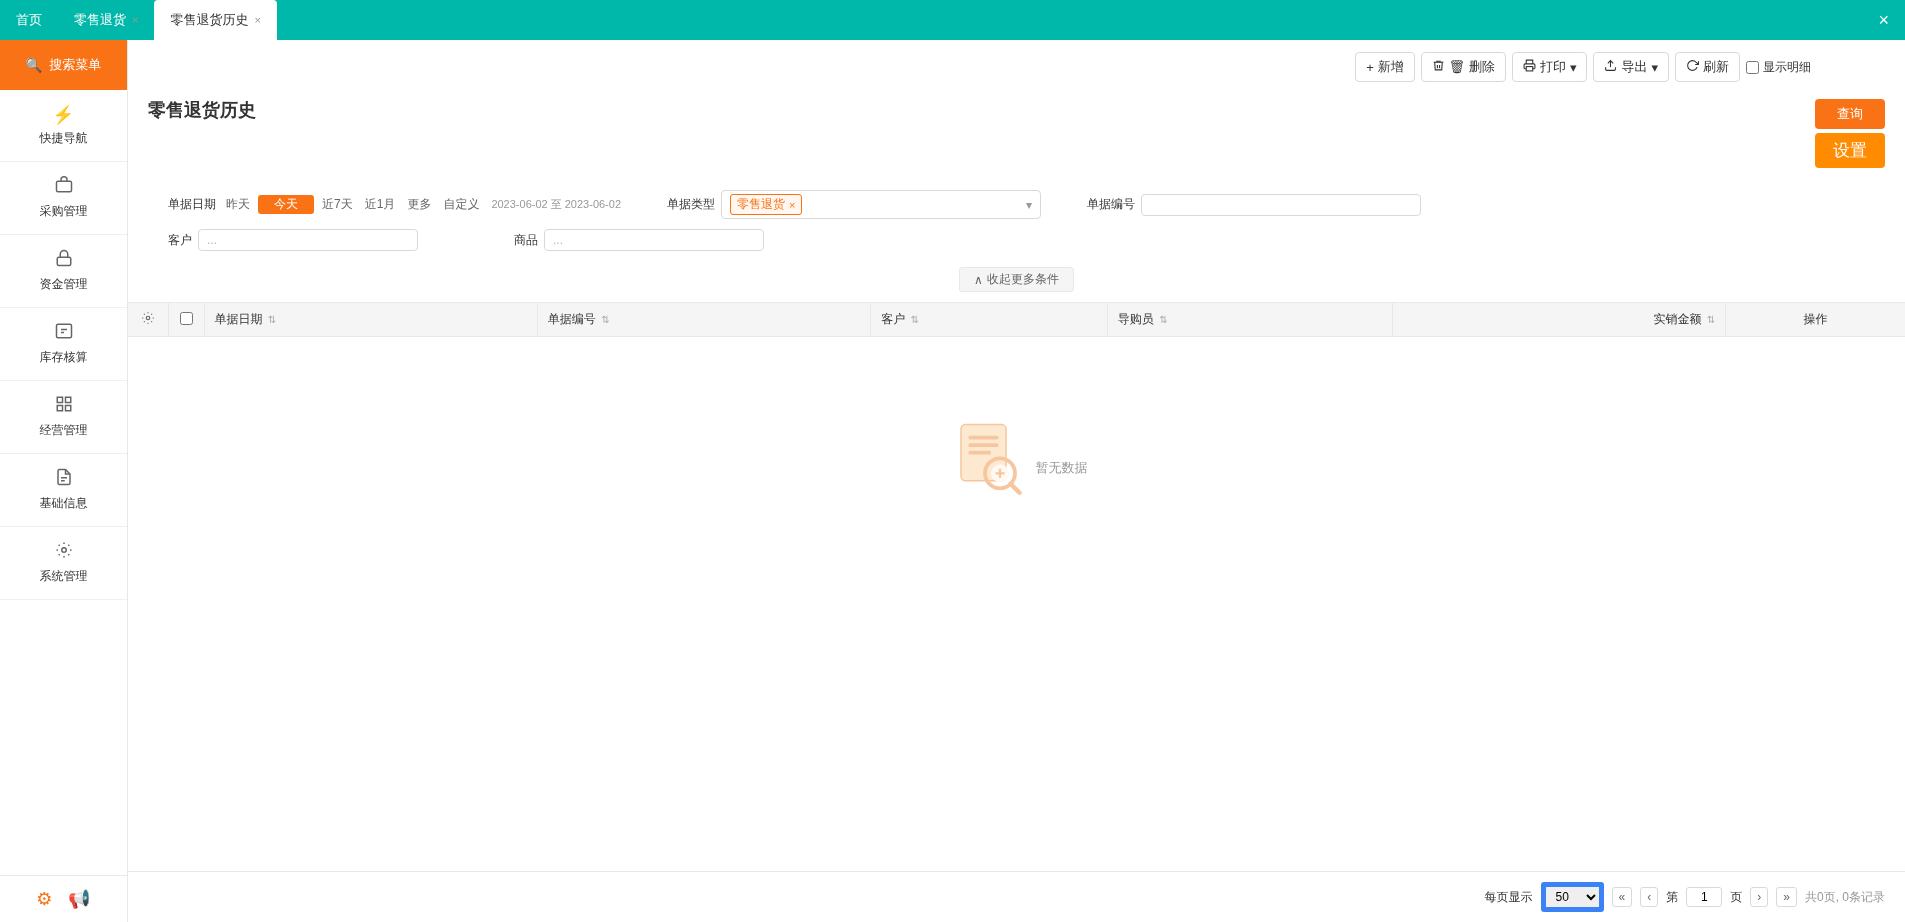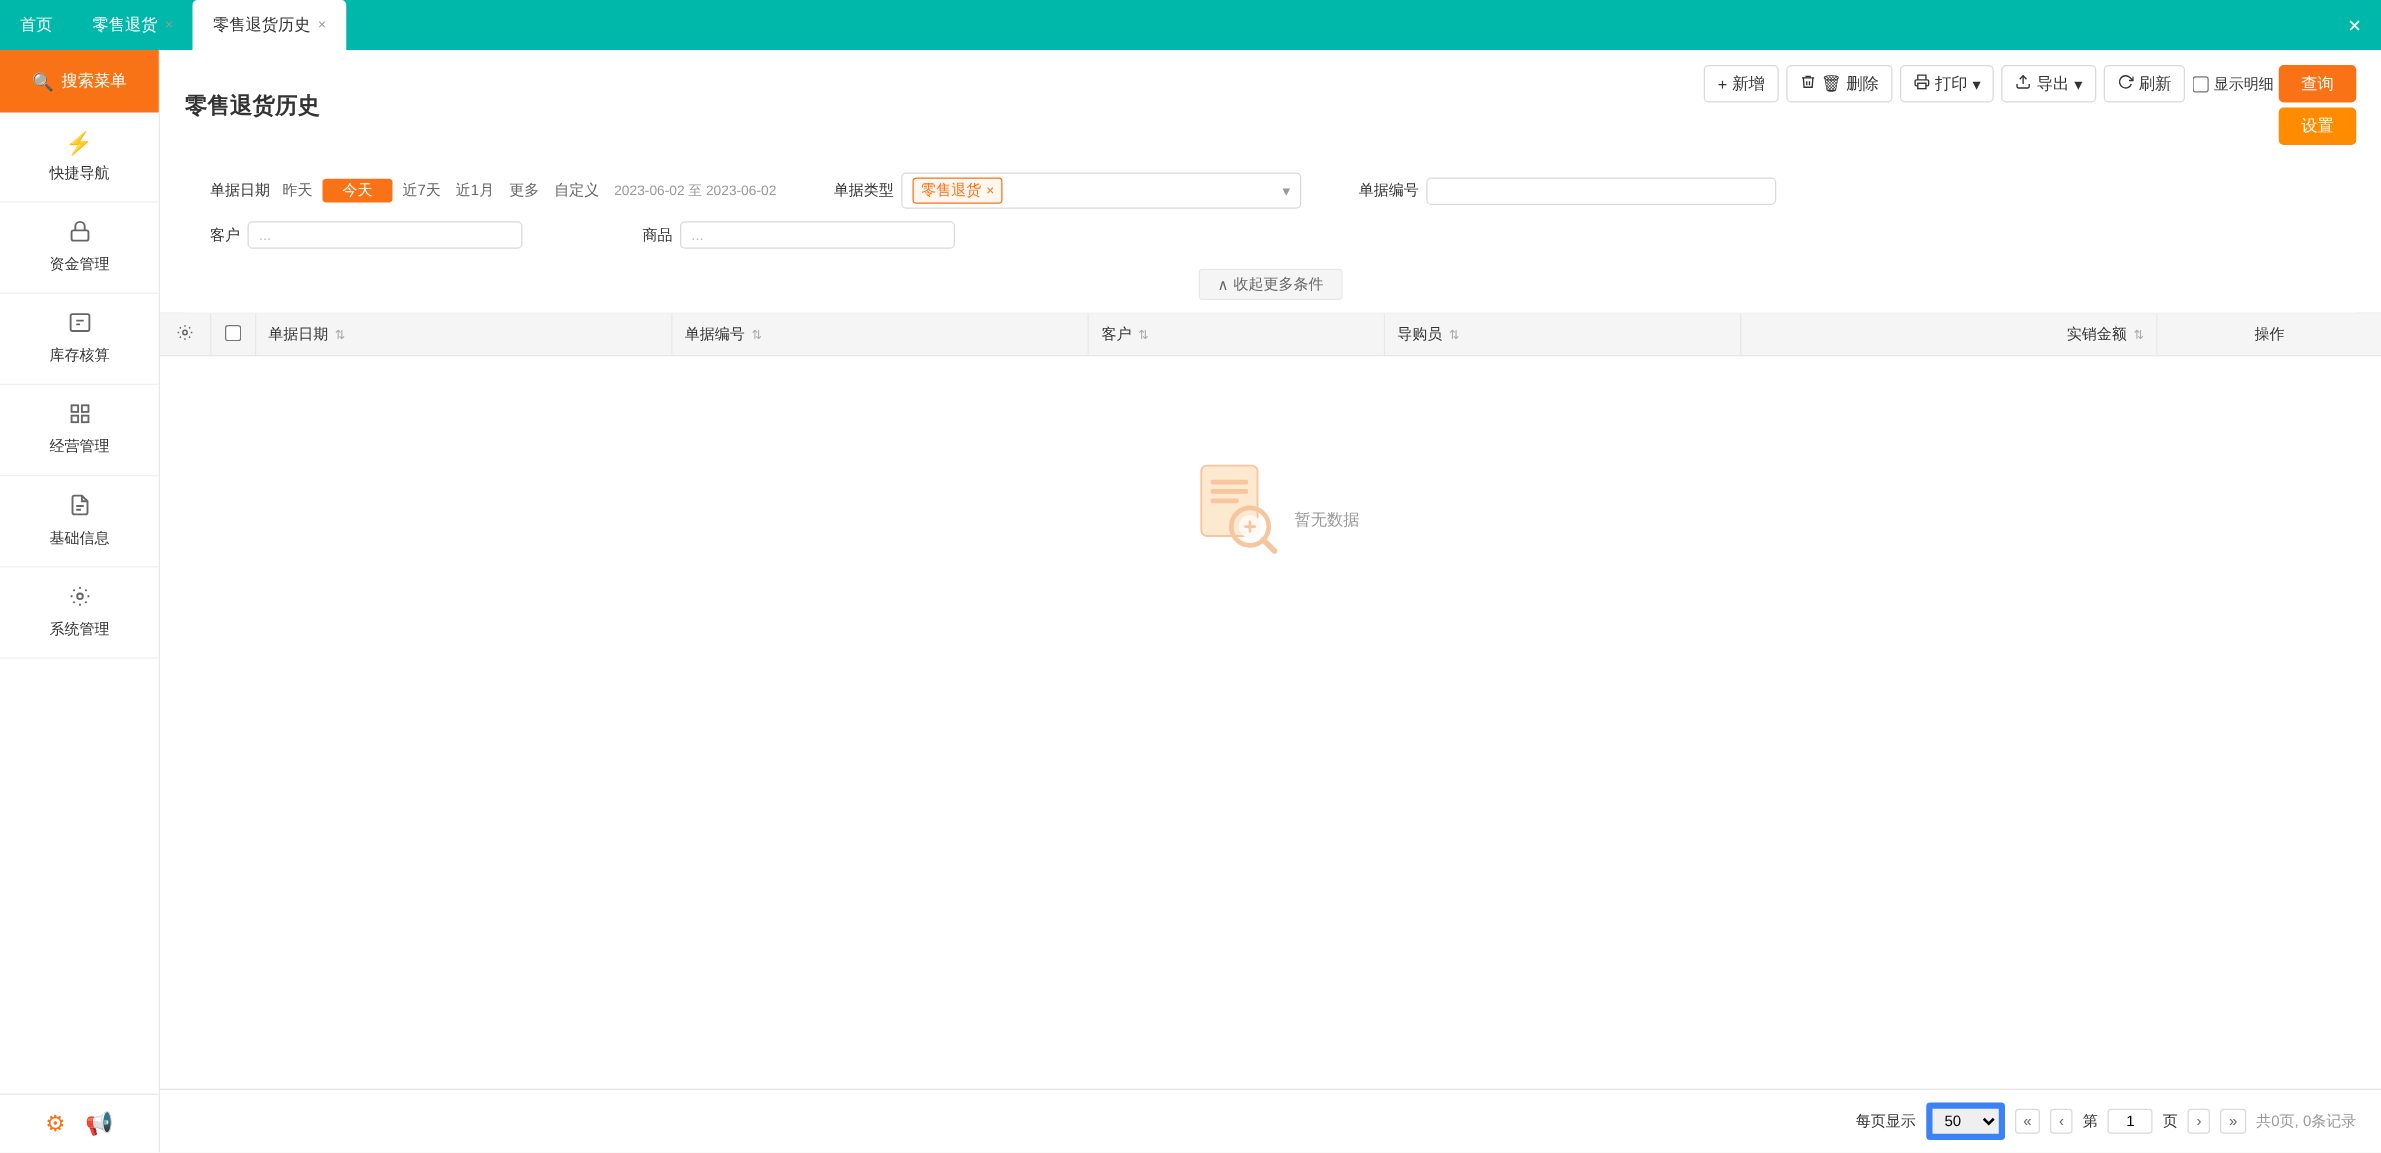--- a/index.html
+++ b/index.html
@@ -153,28 +153,29 @@
       cursor: pointer;
     }
     .query-btn {
       background: #f97316;
       color: #fff;
       border: none;
       border-radius: 4px;
       padding: 6px 18px;
       font-size: 13px;
       cursor: pointer;
+      margin-top: 47px;
     }
     .set-btn {
       background: #ff8c00;
       color: #fff;
       border: none;
       border-radius: 4px;
       padding: 6px 18px;
-      font-size: 13px;
+      font-size: 17px;
       cursor: pointer;
     }
     .display-checkbox {
       display: flex;
       align-items: center;
       gap: 4px;
       font-size: 12px;
       color: #333;
     }
 
@@ -412,20 +413,29 @@
 
   <div class="sidebar">
     <div class="sidebar-search">
       <span class="search-icon-wrap">🔍</span>
       <span>搜索菜单</span>
     </div>
     <div class="sidebar-menu">
       <div class="sidebar-item">
         <span class="icon">⚡</span>
         <span>快捷导航</span>
+      </div>
+      <div class="sidebar-item">
+        <span class="icon">
+          <svg width="18" height="18" viewBox="0 0 24 24" fill="none" stroke="#666" stroke-width="2">
+              <rect x="2" y="7" width="20" height="14" rx="2"></rect>
+              <path d="M16 7V5a4 4 0 00-8 0v2"></path>
+            </svg>
+        </span>
+        <span>采购管理</span>
       </div>
       <div class="sidebar-item">
         <span class="icon">
           <svg width="18" height="18" viewBox="0 0 24 24" fill="none" stroke="#666" stroke-width="2">
               <rect x="3" y="11" width="18" height="11" rx="2"></rect>
               <path d="M7 11V7a5 5 0 0110 0v4"></path>
             </svg>
         </span>
         <span>资金管理</span>
       </div>

